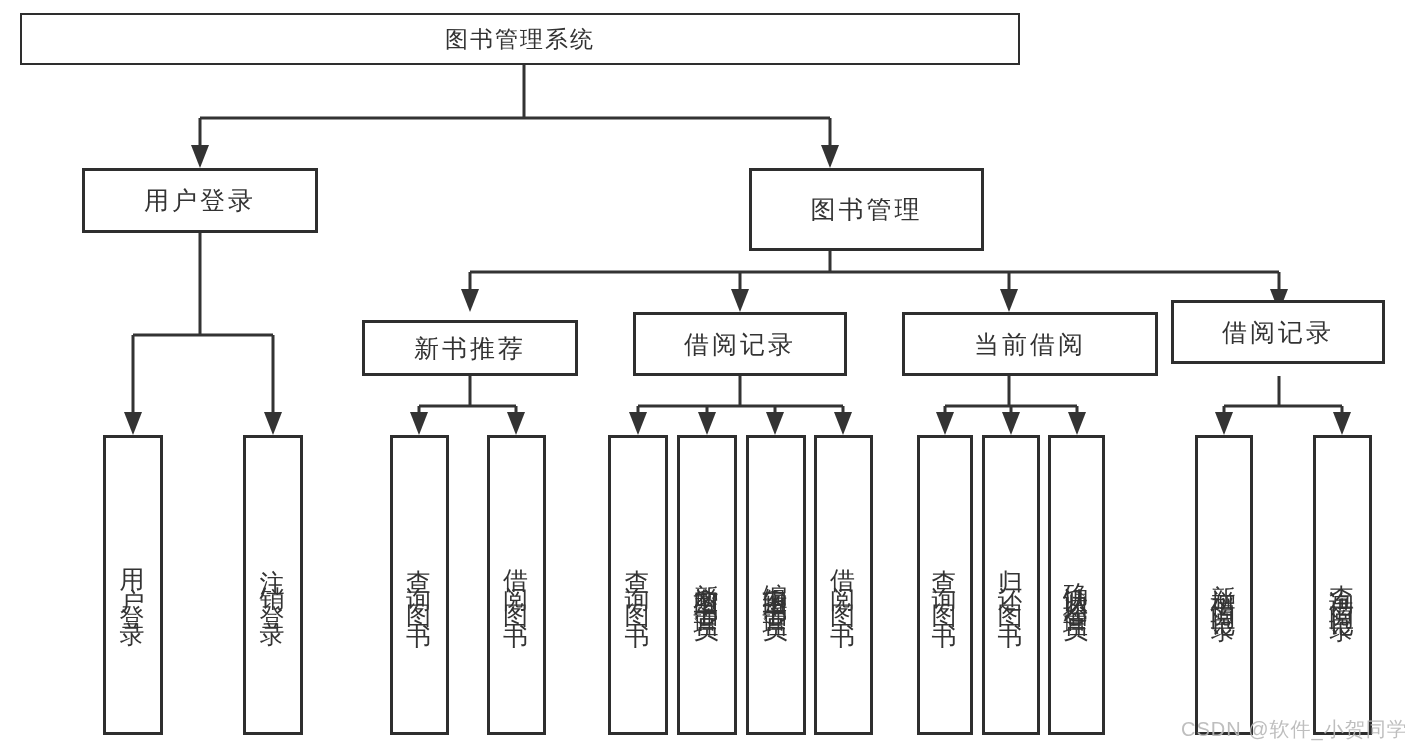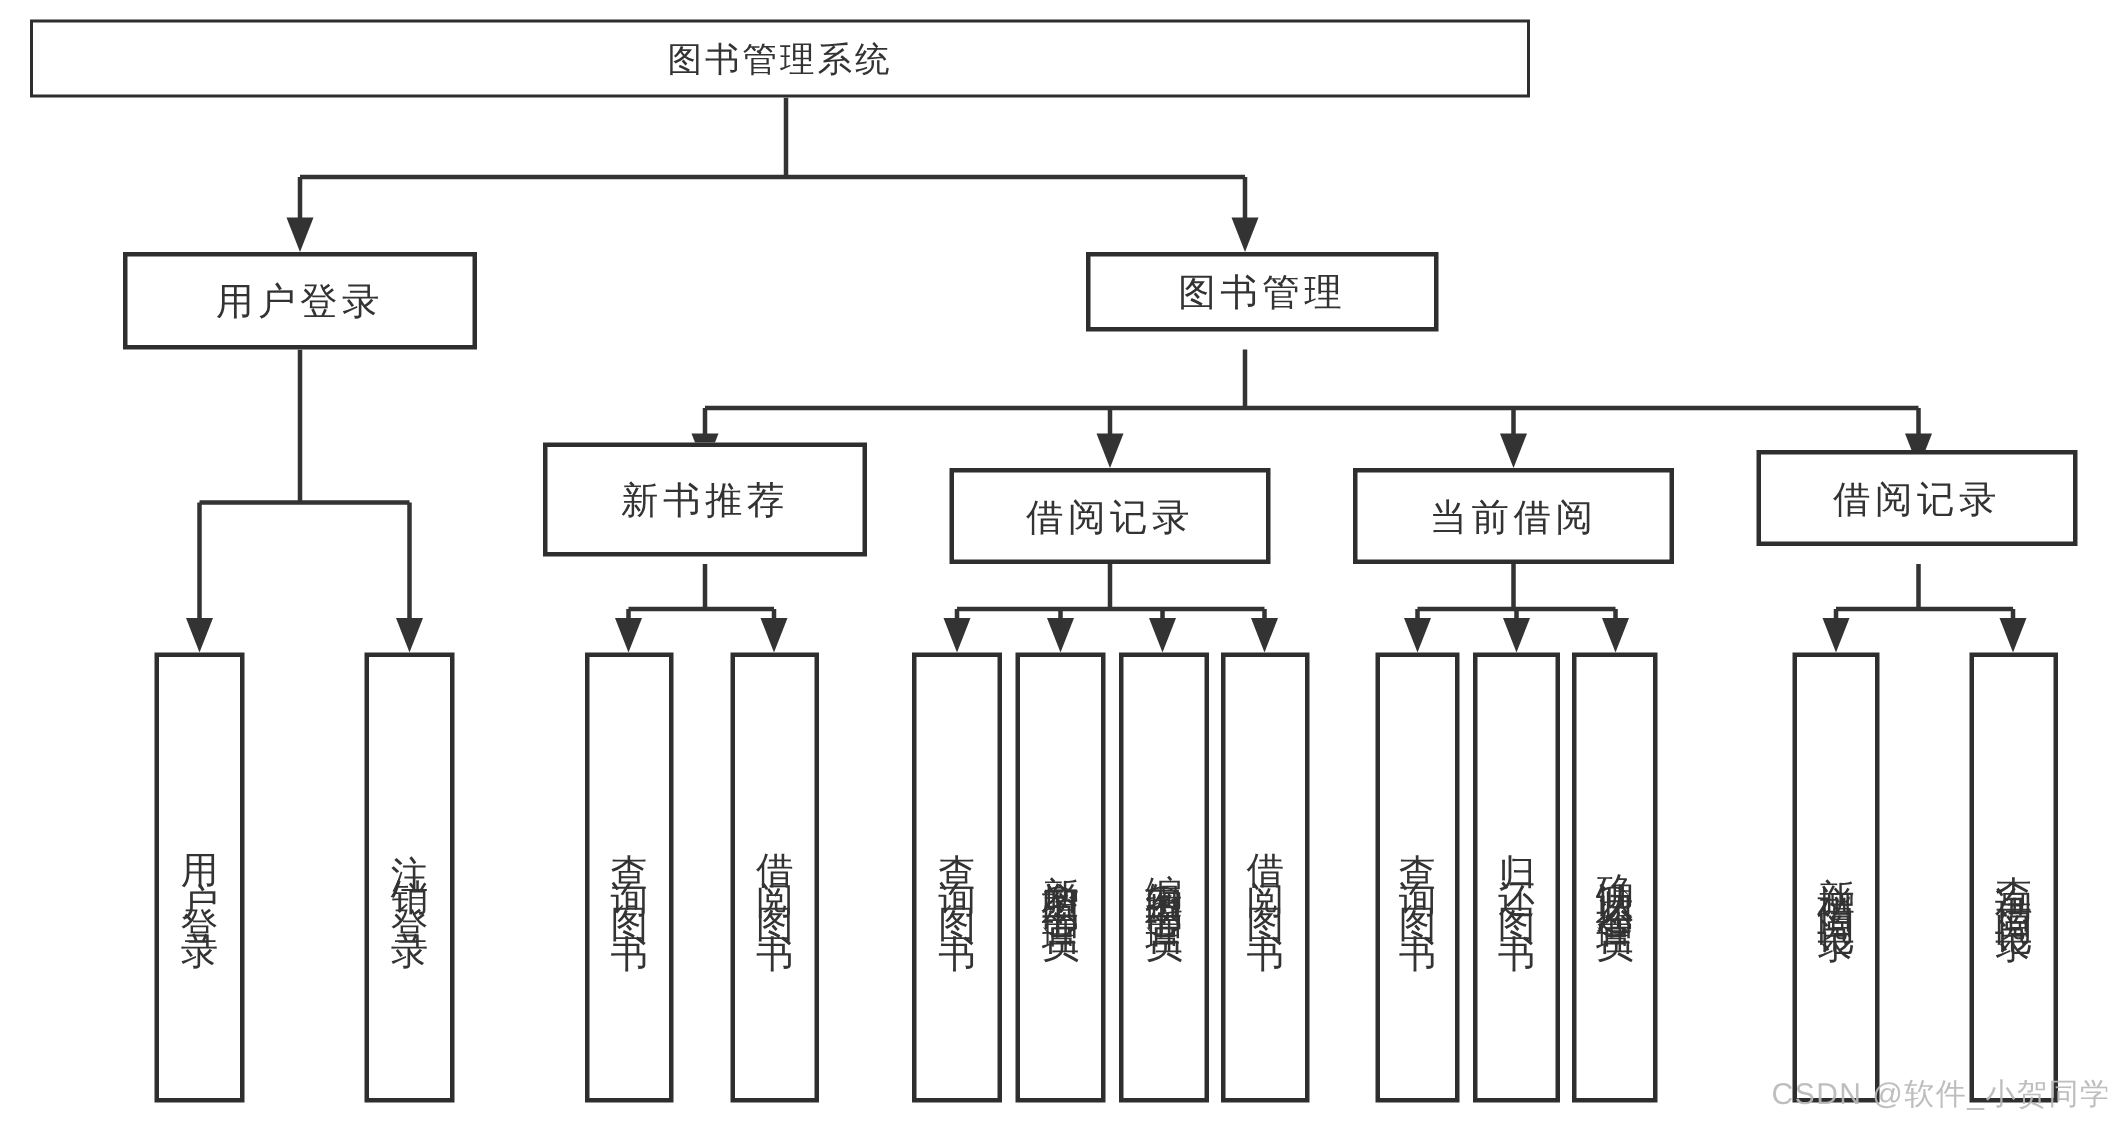--- a/index.html
+++ b/index.html
@@ -71,25 +71,25 @@
     <polygon points="1068,412 1086,412 1077,435"></polygon>
 
     <path d="M1279 376 V406 M1224 406 H1342 M1224 406 V414 M1342 406 V414"></path>
     <polygon points="1215,412 1233,412 1224,435"></polygon>
     <polygon points="1333,412 1351,412 1342,435"></polygon>
   </svg>
 
   <div class="box hbox root" style="left:20px;top:13px;width:1000px;height:52px">图书管理系统</div>
 
   <div class="box hbox" style="left:82px;top:168px;width:236px;height:65px">用户登录</div>
-  <div class="box hbox" style="left:724px;top:168px;width:235px;height:53px">图书管理</div>
+  <div class="box hbox" style="left:749px;top:168px;width:235px;height:83px">图书管理</div>
 
-  <div class="box hbox" style="left:362px;top:295px;width:216px;height:76px">新书推荐</div>
+  <div class="box hbox" style="left:362px;top:320px;width:216px;height:56px">新书推荐</div>
   <div class="box hbox" style="left:633px;top:312px;width:214px;height:64px">借阅记录</div>
-  <div class="box hbox" style="left:902px;top:312px;width:214px;height:64px">当前借阅</div>
+  <div class="box hbox" style="left:902px;top:312px;width:256px;height:64px">当前借阅</div>
   <div class="box hbox" style="left:1171px;top:300px;width:214px;height:64px">借阅记录</div>
 
   <div class="box vbox len4" style="left:103px;width:60px">用户登录</div>
   <div class="box vbox len4" style="left:243px;width:60px">注销登录</div>
 
   <div class="box vbox len4" style="left:390px;width:59px">查询图书</div>
   <div class="box vbox len4" style="left:487px;width:59px">借阅图书</div>
 
   <div class="box vbox len4" style="left:608px;width:60px">查询图书</div>
   <div class="box vbox len9" style="left:677px;width:60px">新增图书（管理员）</div>

